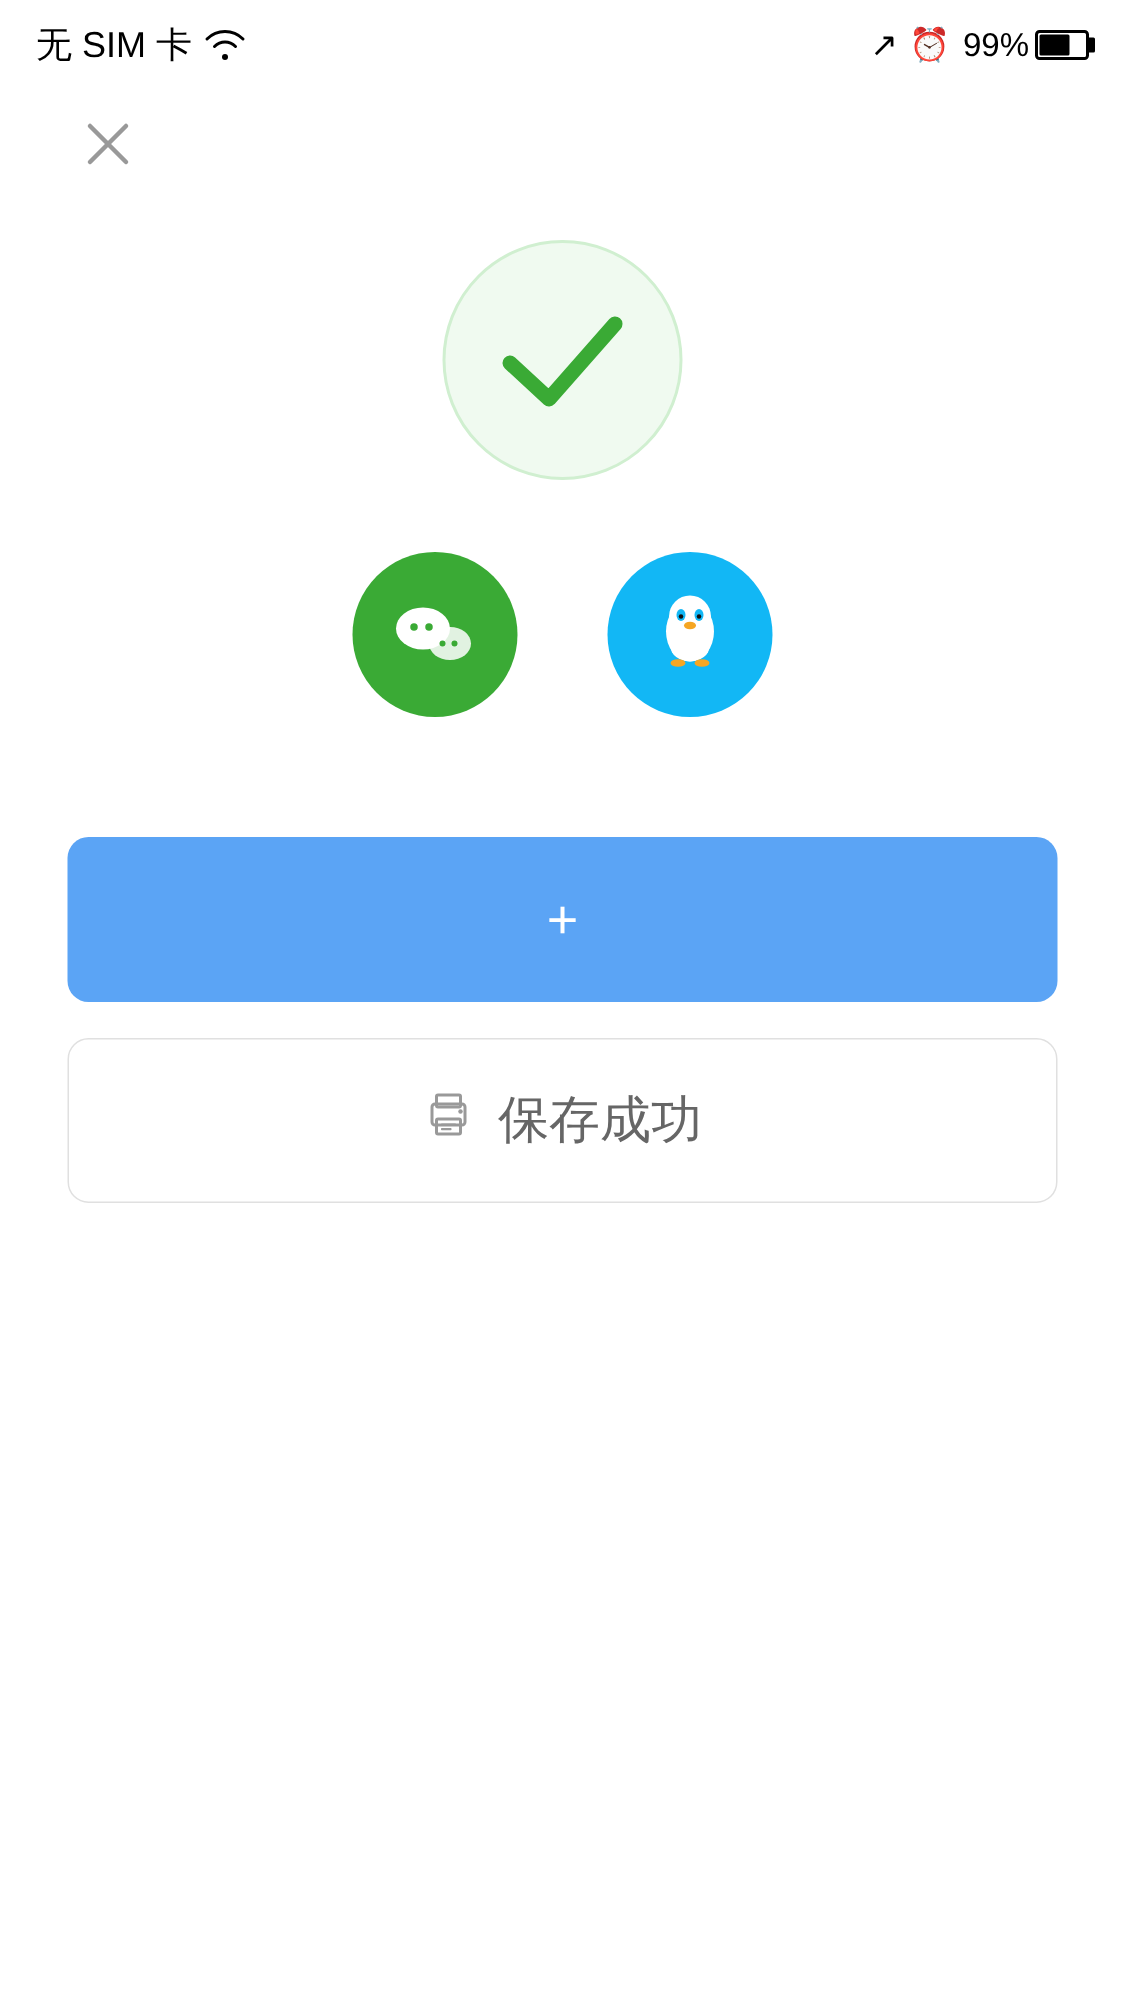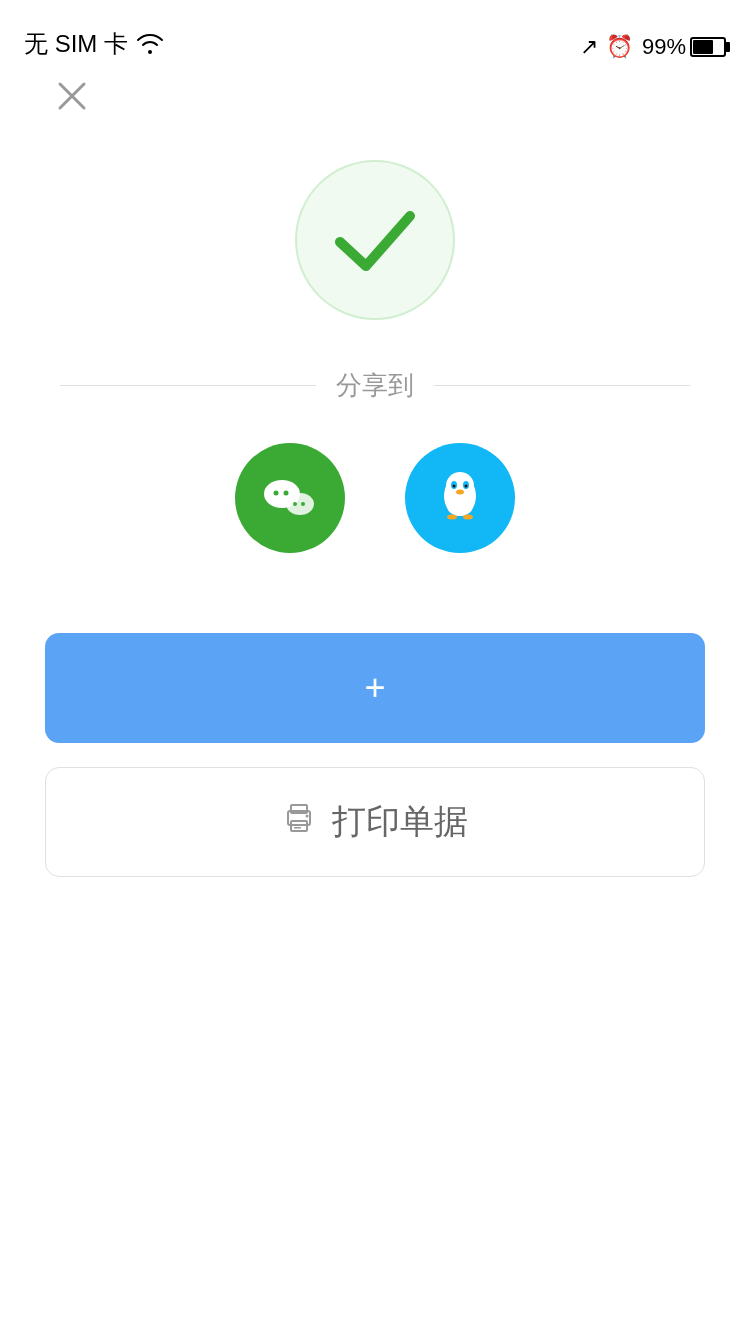--- a/index.html
+++ b/index.html
@@ -10,21 +10,21 @@
       background: #ffffff;
       font-family: -apple-system, "PingFang SC", "Helvetica Neue", sans-serif;
       position: relative;
     }
 
     
     .status-bar {
       width: 100%;
       height: 60px;
       display: flex;
-      align-items: flex-end;
+      align-items: center;
       justify-content: space-between;
       padding: 0 24px;
       background: #fff;
     }
     .status-left {
       display: flex;
       align-items: center;
       gap: 8px;
       font-size: 24px;
       font-weight: 500;
@@ -227,25 +227,20 @@
 
 <div class="main-content">
 
   <div class="success-circle">
     <svg width="90" height="80" viewBox="0 0 90 80">
       <polyline points="10,42 36,66 80,16" stroke="#3aaa35" stroke-width="10" fill="none" stroke-linecap="round" stroke-linejoin="round"></polyline>
     </svg>
   </div>
 
 
-  <div class="share-divider">
-    <div class="divider-line"></div>
-    <span class="divider-label">分享到</span>
-    <div class="divider-line"></div>
-  </div>
 
   <div class="share-icons">
 
     <div class="share-icon-btn wechat-icon">
       <svg width="64" height="64" viewBox="0 0 64 64">
 
         <ellipse cx="24" cy="28" rx="18" ry="14" fill="white"></ellipse>
         <ellipse cx="42" cy="38" rx="14" ry="11" fill="white" opacity="0.85"></ellipse>
 
         <circle cx="18" cy="27" r="2.5" fill="#3aaa35"></circle>
@@ -288,19 +283,19 @@
       <span>
         <svg width="34" height="34" viewBox="0 0 34 34">
           <rect x="6" y="10" width="22" height="14" rx="2" fill="none" stroke="#999" stroke-width="2"></rect>
           <rect x="9" y="20" width="16" height="10" rx="1" fill="none" stroke="#999" stroke-width="2"></rect>
           <rect x="9" y="4" width="16" height="8" rx="1" fill="none" stroke="#999" stroke-width="2"></rect>
           <rect x="12" y="23" width="10" height="1.5" rx="0.5" fill="#999"></rect>
           <rect x="12" y="26" width="7" height="1.5" rx="0.5" fill="#999"></rect>
           <circle cx="25" cy="15" r="1.5" fill="#999"></circle>
         </svg>
       </span>
-      <span>打印单据</span>
+      <span>保存成功</span>
     </button>
 
 
   </div>
 
 </div>
 
 </body></html>

